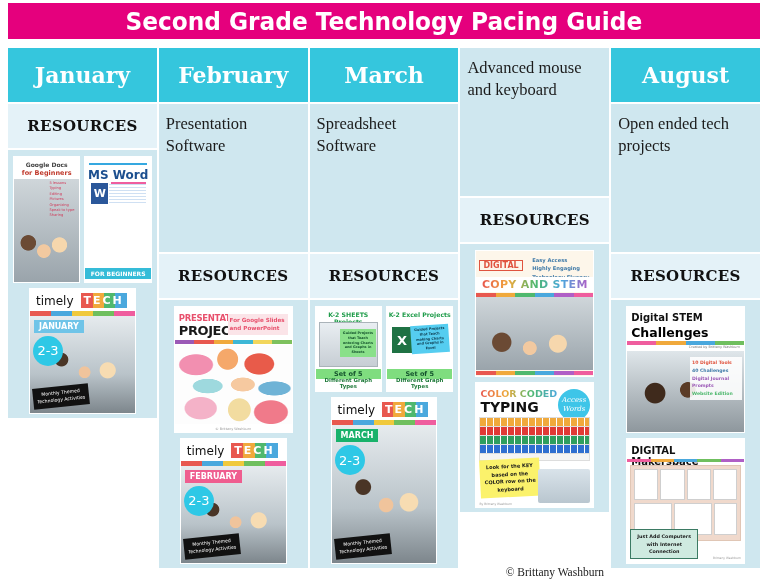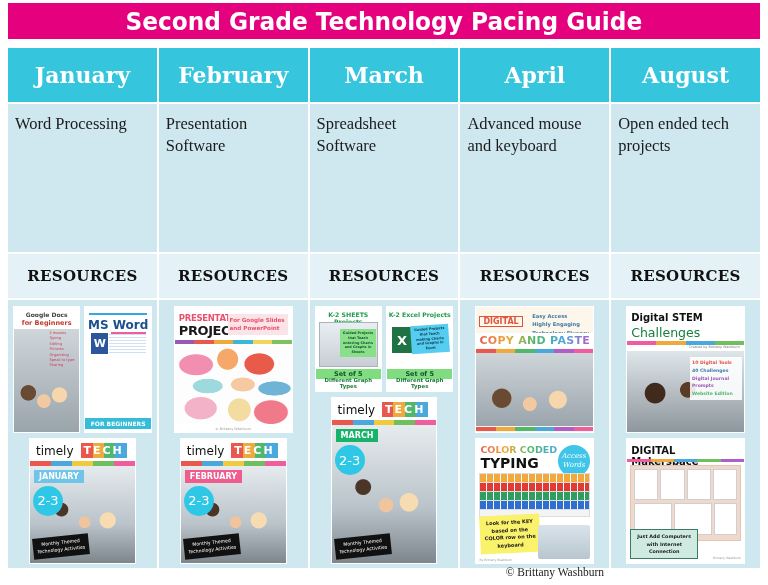--- a/index.html
+++ b/index.html
@@ -122,21 +122,20 @@
 <div class="page">
 
   <div class="title-bar">
     <span class="title-text">Second Grade Technology Pacing Guide</span>
   </div>
 
   <div class="grid">
 
     <div class="col">
       <div class="month-head">January</div>
-      <div class="topic-cell">Word Processing</div>
       <div class="res-cell">RESOURCES</div>
       <div class="thumbs-cell">
         <div class="thumb-row">
 
           <div class="thumb">
             <div class="tb-fill" style="background:#ffffff;"></div>
             <div class="tb-t" style="top:5px;font-size:6px;color:#444;">Google Docs</div>
             <div class="tb-t" style="top:13px;font-size:6.5px;color:#c0392b;">for Beginners</div>
             <div style="position:absolute;left:0;right:0;top:22px;bottom:0;" class="photo-kids"></div>
             <div style="position:absolute;right:2px;top:24px;width:28px;font-size:3.6px;color:#d03a5a;line-height:1.5;text-align:left;font-family:'DejaVu Sans',sans-serif;">
@@ -286,36 +285,35 @@
             <div style="position:absolute;left:0;right:0;top:27px;bottom:0;" class="photo-class"></div>
             <div style="position:absolute;left:4px;top:31px;background:#19b26b;color:#fff;font-family:'DejaVu Sans',sans-serif;font-weight:bold;font-size:8px;padding:2px 5px;">MARCH</div>
             <div style="position:absolute;left:3px;top:47px;width:30px;height:30px;border-radius:50%;background:#2ec8e6;color:#fff;font-family:'DejaVu Sans',sans-serif;font-size:13px;display:flex;align-items:center;justify-content:center;">2-3</div>
             <div style="position:absolute;left:3px;bottom:6px;width:52px;background:#111;color:#fff;font-family:'DejaVu Sans',sans-serif;font-size:4.6px;line-height:1.45;text-align:center;padding:4px 2px;transform:rotate(-6deg);">Monthly Themed Technology Activities</div>
           </div>
         </div>
       </div>
     </div>
 
     <div class="col">
-      <div class="month-head">April</div>
       <div class="topic-cell">Advanced mouse and keyboard</div>
       <div class="res-cell">RESOURCES</div>
       <div class="thumbs-cell">
         <div class="thumb-row">
 
           <div class="thumb" style="margin:0 10px;">
             <div class="tb-fill" style="background:#fdf6ea;"></div>
             <div style="position:absolute;left:3px;top:9px;font-family:'DejaVu Sans',sans-serif;font-weight:bold;font-size:8px;color:#e0543f;border:1.5px solid #e0543f;padding:0 3px;">DIGITAL</div>
             <div style="position:absolute;right:3px;top:5px;width:58px;text-align:left;font-family:'DejaVu Sans',sans-serif;font-weight:bold;font-size:5.2px;color:#3f7aa8;line-height:1.6;">
               <div>Easy Access</div>
               <div>Highly Engaging</div>
               <div>Technology Fluency</div>
             </div>
             <div style="position:absolute;left:0;right:0;top:26px;height:15px;background:#ffffff;display:flex;align-items:center;justify-content:center;font-family:'DejaVu Sans',sans-serif;font-weight:bold;font-size:11px;letter-spacing:0.3px;background-image:none;">
-              <span style="background:linear-gradient(90deg,#e8584f,#f0a93c,#4fb86e,#4aa8dd,#b05fc6);-webkit-background-clip:text;background-clip:text;color:transparent;">COPY AND PASTE</span>
+              <span style="background:linear-gradient(90deg,#e8584f,#f0a93c,#4fb86e,#4aa8dd,#b05fc6);-webkit-background-clip:text;background-clip:text;color:transparent;">COPY AND STEM</span>
             </div>
             <div class="rainbow" style="top:42px;height:4px;">
               <i style="background:#e8584f"></i>
                 <i style="background:#f0a93c"></i>
                 <i style="background:#4fb86e"></i>
                 <i style="background:#4aa8dd"></i>
                 <i style="background:#b05fc6"></i>
                 <i style="background:#ef5d9e"></i>
             </div>
             <div style="position:absolute;left:0;right:0;top:46px;bottom:6px;" class="photo-kids"></div>
@@ -358,21 +356,21 @@
       <div class="topic-cell">Open ended tech projects</div>
       <div class="res-cell">RESOURCES</div>
       <div class="thumbs-cell">
         <div class="thumb-row">
 
           <div class="thumb" style="margin:0 10px;">
             <div class="tb-fill" style="background:#ffffff;"></div>
             <div style="position:absolute;left:4px;top:5px;font-family:'DejaVu Sans',sans-serif;font-weight:bold;font-size:10px;color:#111;">
               <span>Digital STEM</span>
             </div>
-            <div style="position:absolute;left:4px;top:18px;font-family:'DejaVu Sans',sans-serif;font-weight:normal;font-size:12.5px;color:#15803d;">Challenges</div>
+            <div style="position:absolute;left:4px;top:18px;font-family:'DejaVu Sans',sans-serif;font-weight:bold;font-size:12.5px;color:#000000;">Challenges</div>
             <div class="rainbow" style="top:34px;height:4px;">
               <i style="background:#ef5d9e"></i>
                 <i style="background:#f0a93c"></i>
                 <i style="background:#4aa8dd"></i>
                 <i style="background:#6fbf5e"></i>
             </div>
             <div style="position:absolute;left:0;right:0;top:38px;text-align:right;padding-right:4px;font-size:3.4px;color:#777;font-family:'DejaVu Sans',sans-serif;">Created by Brittany Washburn</div>
             <div style="position:absolute;left:0;right:0;top:44px;bottom:0;" class="photo-stem"></div>
             <div style="position:absolute;right:2px;top:50px;width:48px;background:rgba(255,255,255,0.88);font-family:'DejaVu Sans',sans-serif;font-weight:bold;font-size:4.6px;line-height:1.7;padding:2px;text-align:left;">
               <div style="color:#e0543f;">10 Digital Tools</div>

